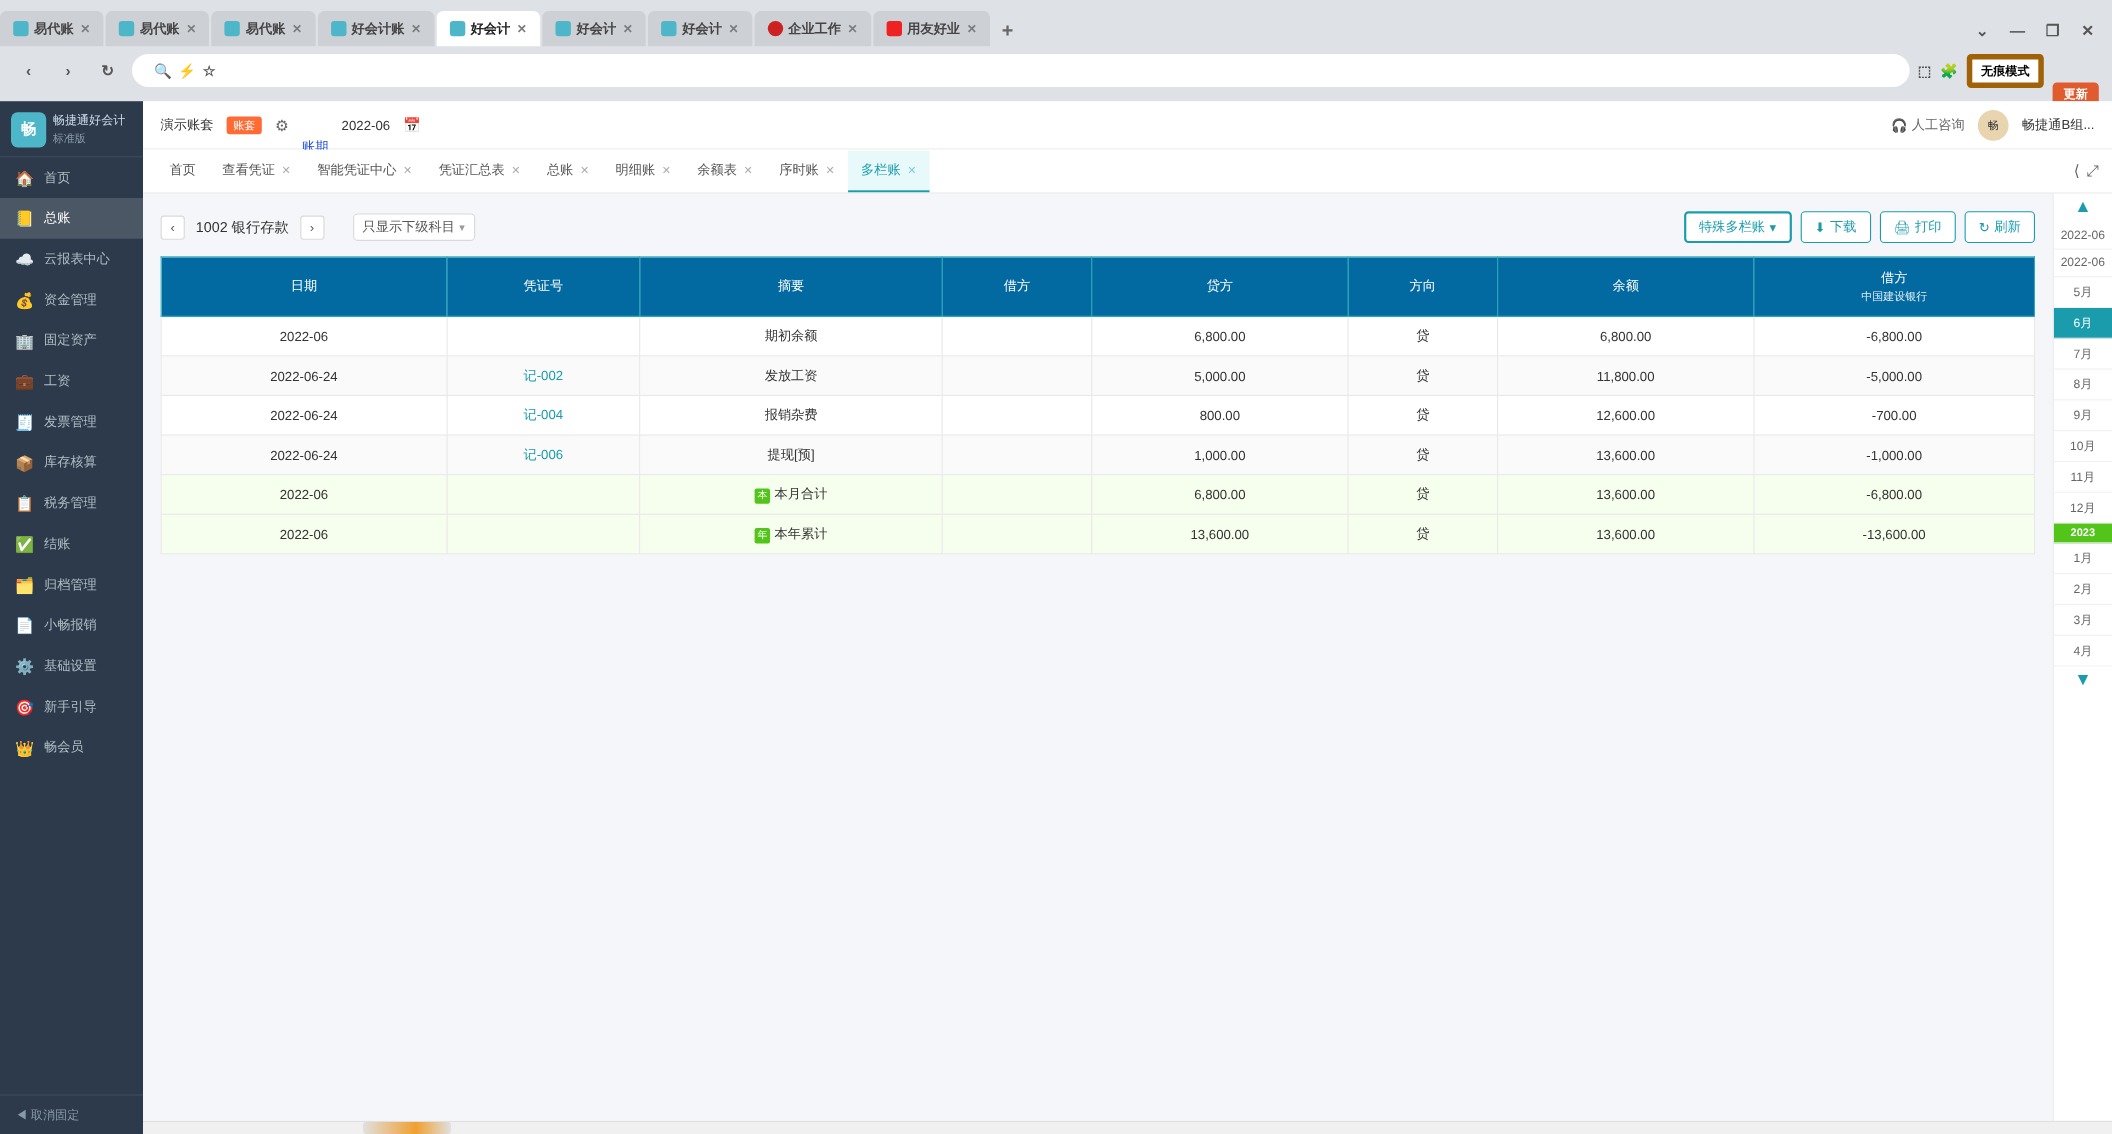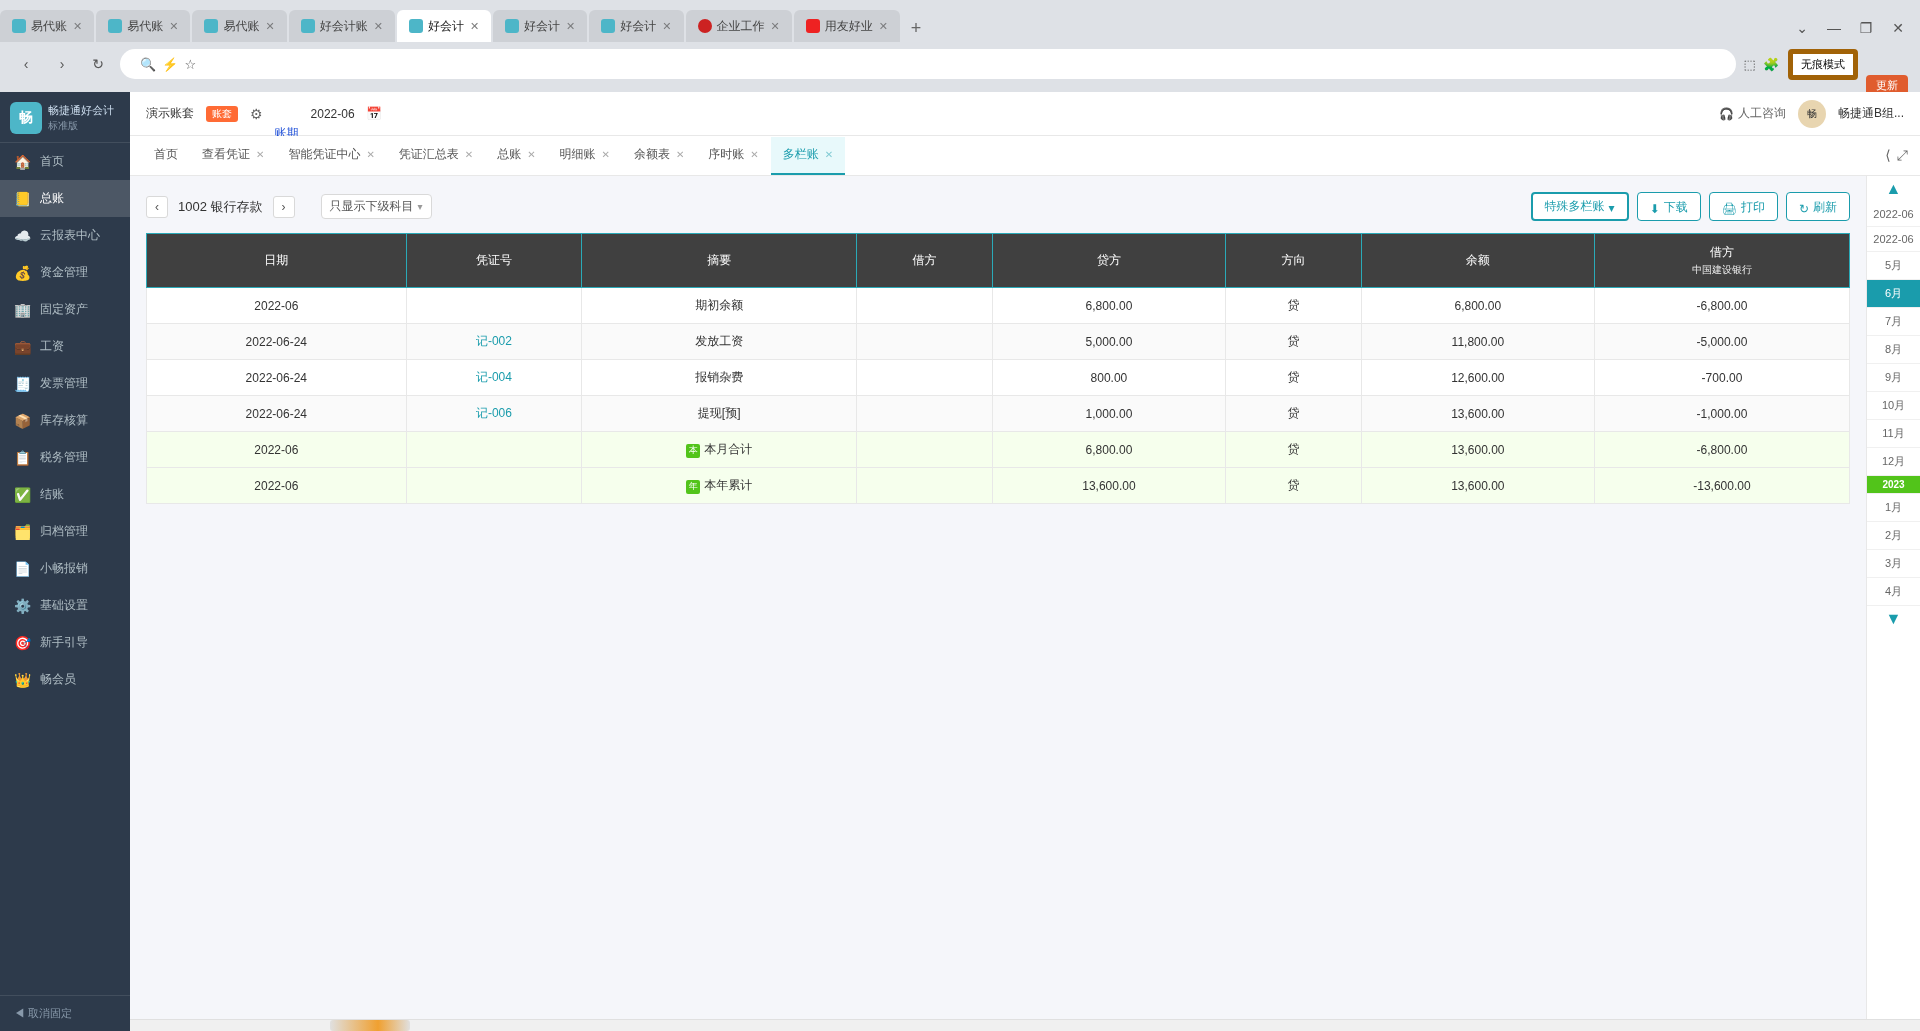--- a/index.html
+++ b/index.html
@@ -1,19 +1,19 @@
 <!DOCTYPE html>
 <html><head>
   <meta charset="utf-8">
   <style>
     * { box-sizing: border-box; margin: 0; padding: 0; }
     body { font-family: 'Microsoft YaHei', Arial, sans-serif; font-size: 12px; background: #f0f2f5; overflow: hidden; height: 1031px; width: 1920px; }
 
     
-    .browser-chrome { background: #dee1e6; height: 92px; }
+    .browser-chrome { background: #dee1e6; height: 92px; font-weight: bold; }
     .tab-bar { display: flex; align-items: flex-end; padding: 8px 0 0 0; height: 42px; background: #dee1e6; }
     .tab { display: flex; align-items: center; padding: 0 12px; height: 32px; border-radius: 6px 6px 0 0; font-size: 12px; cursor: pointer; max-width: 160px; white-space: nowrap; overflow: hidden; background: #cdd0d5; color: #444; margin-right: 2px; position: relative; }
     .tab.active { background: #fff; color: #222; z-index: 1; }
     .tab .tab-icon { width: 14px; height: 14px; border-radius: 3px; margin-right: 5px; flex-shrink: 0; display: inline-block; }
     .tab .tab-close { margin-left: 6px; opacity: 0.6; font-size: 11px; flex-shrink: 0; }
     .tab-new { width: 28px; height: 28px; display: flex; align-items: center; justify-content: center; font-size: 18px; color: #666; cursor: pointer; }
     .tab-controls { margin-left: auto; display: flex; align-items: center; gap: 4px; padding-right: 8px; }
     .tab-ctrl-btn { width: 28px; height: 28px; display: flex; align-items: center; justify-content: center; font-size: 14px; color: #555; cursor: pointer; }
 
     .address-bar { display: flex; align-items: center; padding: 4px 12px; gap: 8px; height: 44px; background: #dee1e6; }
@@ -69,26 +69,26 @@
     .content-area { flex: 1; display: flex; overflow: hidden; }
     .ledger-main { flex: 1; overflow: auto; padding: 16px; }
 
     
     .ledger-controls { display: flex; align-items: center; gap: 10px; margin-bottom: 12px; }
     .prev-btn, .next-btn { width: 22px; height: 22px; display: flex; align-items: center; justify-content: center; border: 1px solid #d9d9d9; border-radius: 3px; cursor: pointer; background: #fff; color: #555; font-size: 12px; }
     .subject-name { font-size: 13px; color: #333; font-weight: 500; }
     .subject-filter { display: flex; align-items: center; border: 1px solid #d9d9d9; border-radius: 4px; padding: 3px 8px; background: #fff; cursor: pointer; font-size: 12px; color: #555; gap: 4px; margin-left: 16px; }
     .filter-arrow { color: #999; font-size: 10px; }
     .ledger-actions { margin-left: auto; display: flex; gap: 8px; }
-    .action-btn { display: flex; align-items: flex-end; gap: 4px; padding: 4px 12px; border: 1px solid #1a9cac; border-radius: 4px; color: #1a9cac; font-size: 12px; cursor: pointer; background: #fff; }
+    .action-btn { display: flex; align-items: center; gap: 4px; padding: 4px 12px; border: 1px solid #1a9cac; border-radius: 4px; color: #1a9cac; font-size: 12px; cursor: pointer; background: #fff; }
     .action-btn.primary { background: #fff; border: 2px solid #1a9cac; }
 
     
     .ledger-table { width: 100%; border-collapse: collapse; background: #fff; }
-    .ledger-table thead tr { background: #404040; color: #fff; border-radius: 22px; }
+    .ledger-table thead tr { background: #0369a1; color: #fff; border-radius: 22px; }
     .ledger-table thead th { padding: 10px 8px; text-align: center; font-weight: 500; font-size: 12px; border: 1px solid #2aaab8; }
     .ledger-table tbody td { padding: 9px 8px; text-align: center; font-size: 12px; color: #333; border: 1px solid #e8e8e8; }
     .ledger-table tbody tr:nth-child(even) { background: #fafafa; }
     .link-text { color: #1a9cac; cursor: pointer; text-decoration: none; }
     .number-cell { text-align: right; }
     .tag-green { display: inline-flex; align-items: center; justify-content: center; width: 14px; height: 14px; background: #52c41a; border-radius: 2px; color: #fff; font-size: 9px; margin-right: 4px; }
     .summary-row td { background: #f6ffed; font-weight: 500; }
     .header-sub { font-size: 10px; color: rgba(255,255,255,0.9); }
     .th-group { display: flex; flex-direction: column; align-items: center; gap: 2px; }
 

